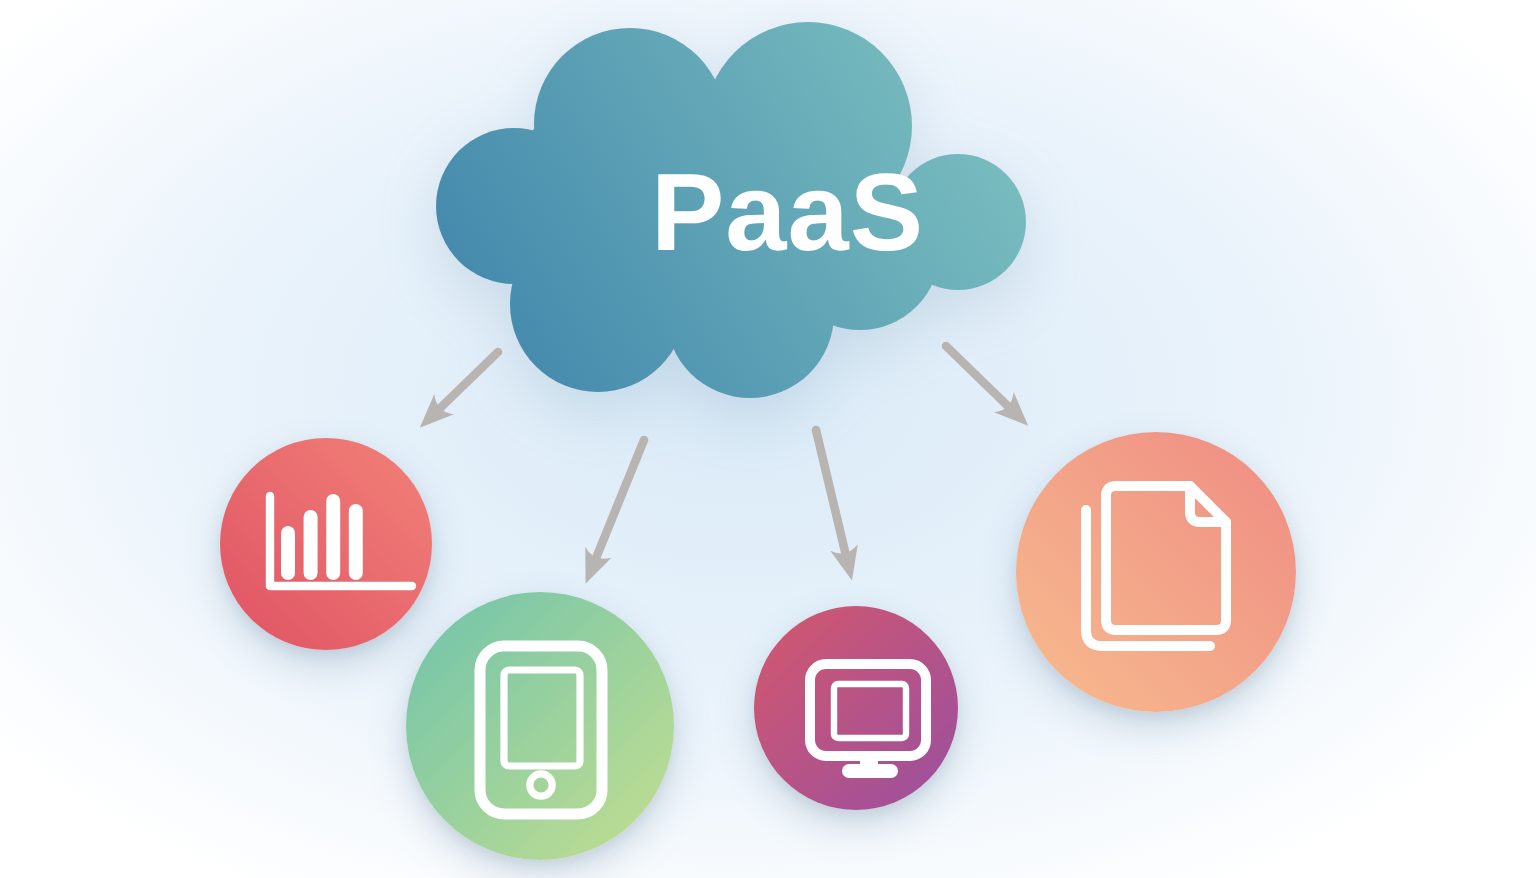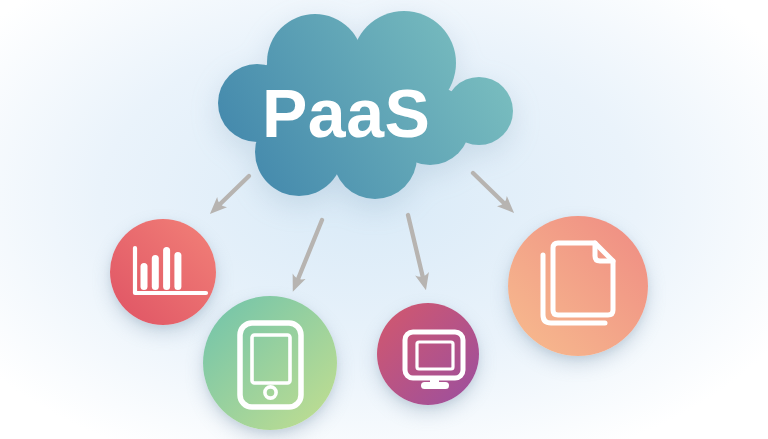--- a/index.html
+++ b/index.html
@@ -1,22 +1,22 @@
 <!DOCTYPE html>
 <html><head>
 <meta charset="utf-8">
 <style>
   html,body{margin:0;padding:0;}
   body{font-family:"Liberation Sans", sans-serif; width:768px; height:439px; overflow:hidden;}
   .canvas{position:relative; width:768px; height:439px; overflow:hidden;}
   .cloud-svg{position:absolute; left:0; top:0; width:768px; height:439px;
              filter:drop-shadow(0 9px 14px rgba(110,145,175,0.22));}
   .arrows-svg{position:absolute; left:0; top:0; width:768px; height:439px;}
-  .cloud-label{position:absolute; left:262px; top:79px; width:200px; text-align:left;
-               font-size:68px; font-weight:bold; color:#ffffff; line-height:1;
+  .cloud-label{position:absolute; left:262px; top:79px; width:200px; text-align:right;
+               font-size:55px; font-weight:bold; color:#ffffff; line-height:1;
                letter-spacing:0.5px;}
   .node{position:absolute; border-radius:50%;
         box-shadow:0 8px 18px rgba(120,145,170,0.30), 0 3px 6px rgba(120,145,170,0.15);}
   .node svg{position:absolute; left:0; top:0; width:100%; height:100%;}
   .node-analytics{left:110px; top:219px; width:106px; height:106px;}
   .node-tablet{left:203px; top:296px; width:134px; height:134px;}
   .node-monitor{left:377px; top:303px; width:102px; height:102px;}
   .node-documents{left:508px; top:216px; width:140px; height:140px;}
   .icon-stroke{fill:none; stroke:#ffffff; stroke-linecap:round; stroke-linejoin:round;}
   .icon-fill{fill:#ffffff; stroke:none;}

